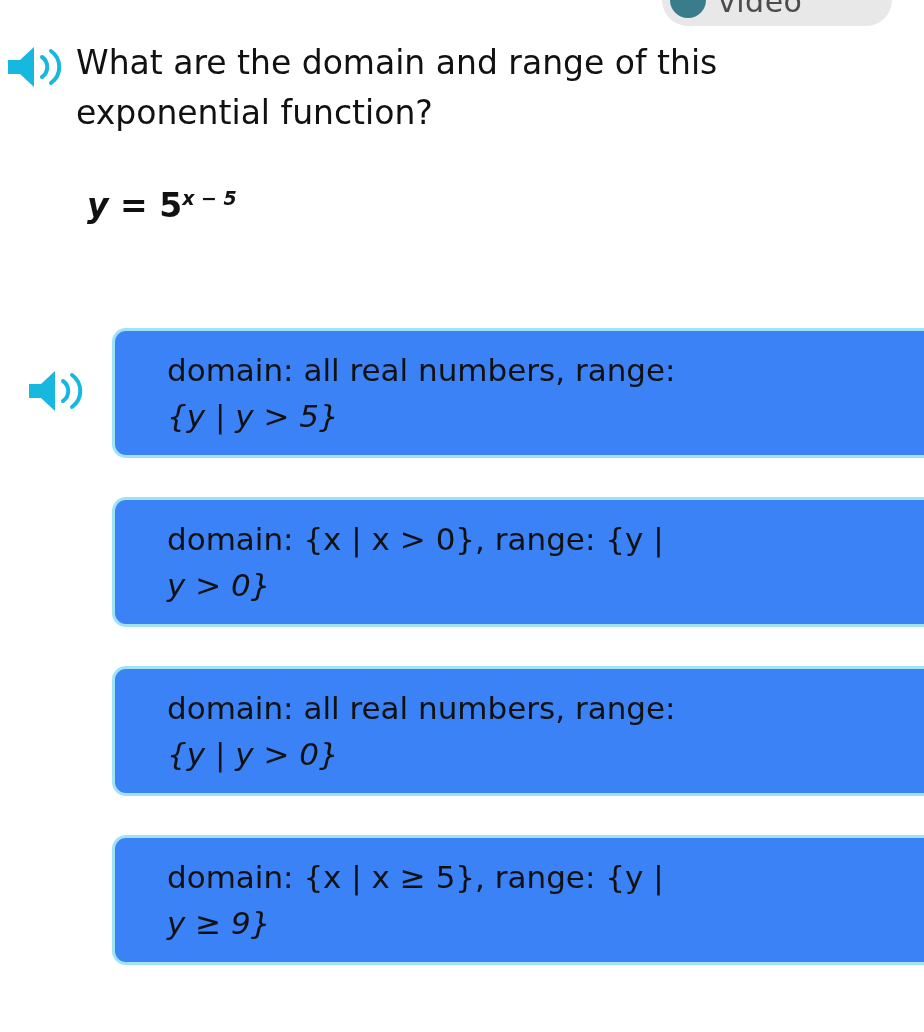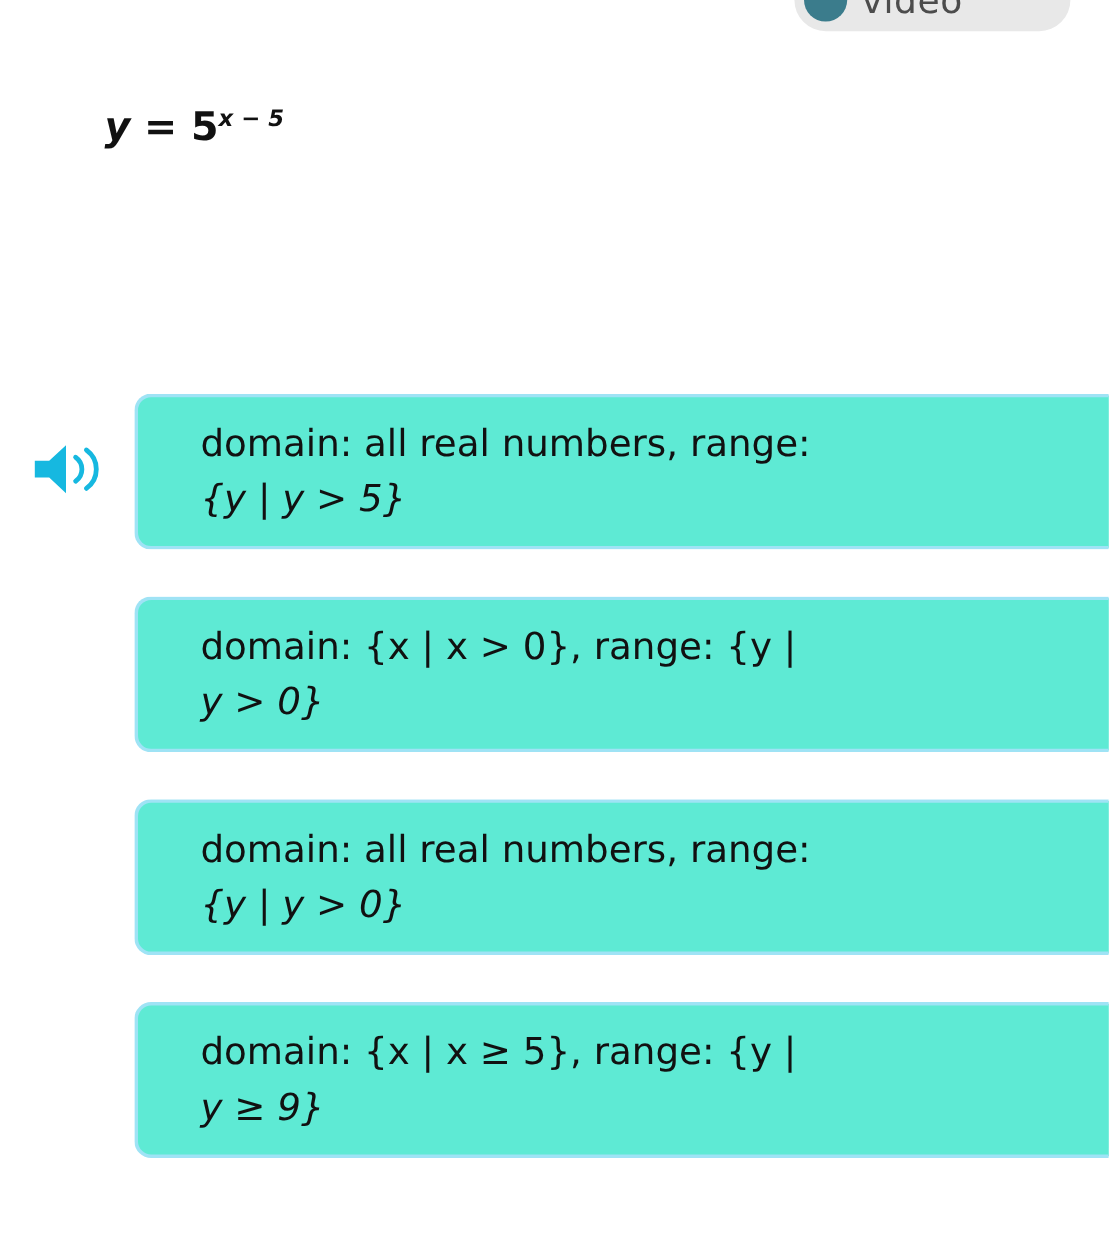--- a/index.html
+++ b/index.html
@@ -104,21 +104,21 @@
     width: 112px;
     display: flex;
     justify-content: center;
     align-items: center;
   }
   .option-box {
     flex: 1 1 auto;
     border: 3px solid #9fe3f5;
     border-right: none;
     border-radius: 14px 0 0 14px;
-    background: #5eead4;
+    background: #3b82f6;
     min-height: 130px;
     box-sizing: border-box;
     display: flex;
     align-items: center;
     padding: 14px 20px 14px 52px;
   }
   .option-text {
     font-size: 31px;
     line-height: 1.5;
     color: #111111;
@@ -127,20 +127,32 @@
 </style>
 </head>
 <body>
 
 <div class="top-pill">
   <div class="circle"></div>
   <div class="pill-label">video</div>
 </div>
 
 <div class="question-block">
+  <div class="question-row">
+    <div class="speaker">
+      <span>
+        <svg width="62" height="46" viewBox="0 0 62 46" aria-hidden="true">
+          <path d="M4 16 H16 L30 3 V43 L16 30 H4 Z" fill="#16b8e0"></path>
+          <path d="M38 13 C45 18, 45 28, 38 33" stroke="#16b8e0" stroke-width="4" fill="none" stroke-linecap="round"></path>
+          <path d="M47 7 C58 15, 58 31, 47 39" stroke="#16b8e0" stroke-width="4" fill="none" stroke-linecap="round"></path>
+        </svg>
+      </span>
+    </div>
+    <div class="question-text">What are the domain and range of this exponential function?</div>
+  </div>
 
   <div class="equation">
     <span class="var">y</span>
     <span>=</span>
     <span>5</span><sup class="var">x − 5</sup>
   </div>
 </div>
 
 <div class="options">
 

